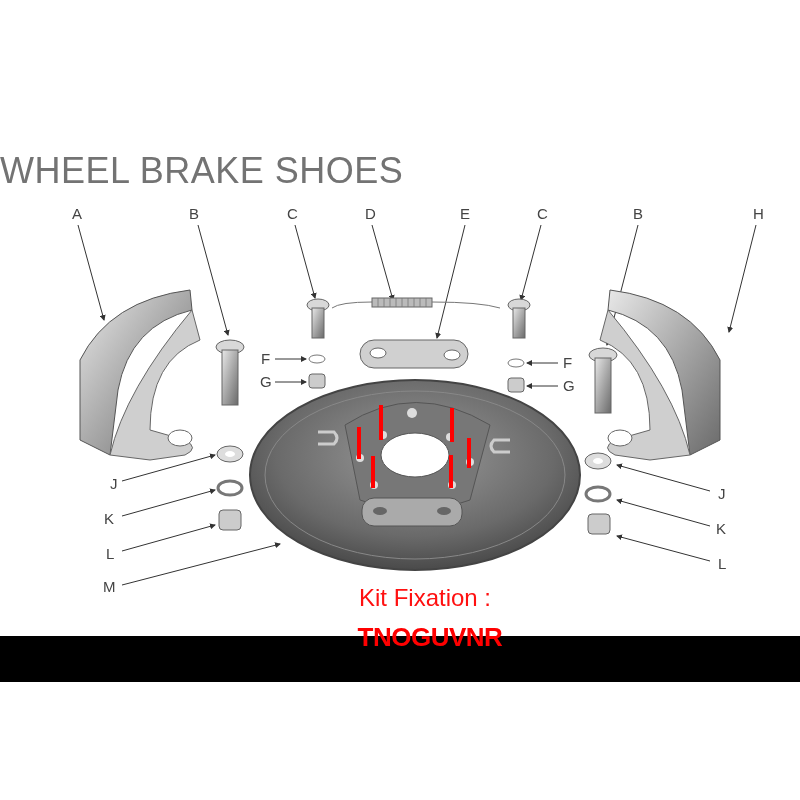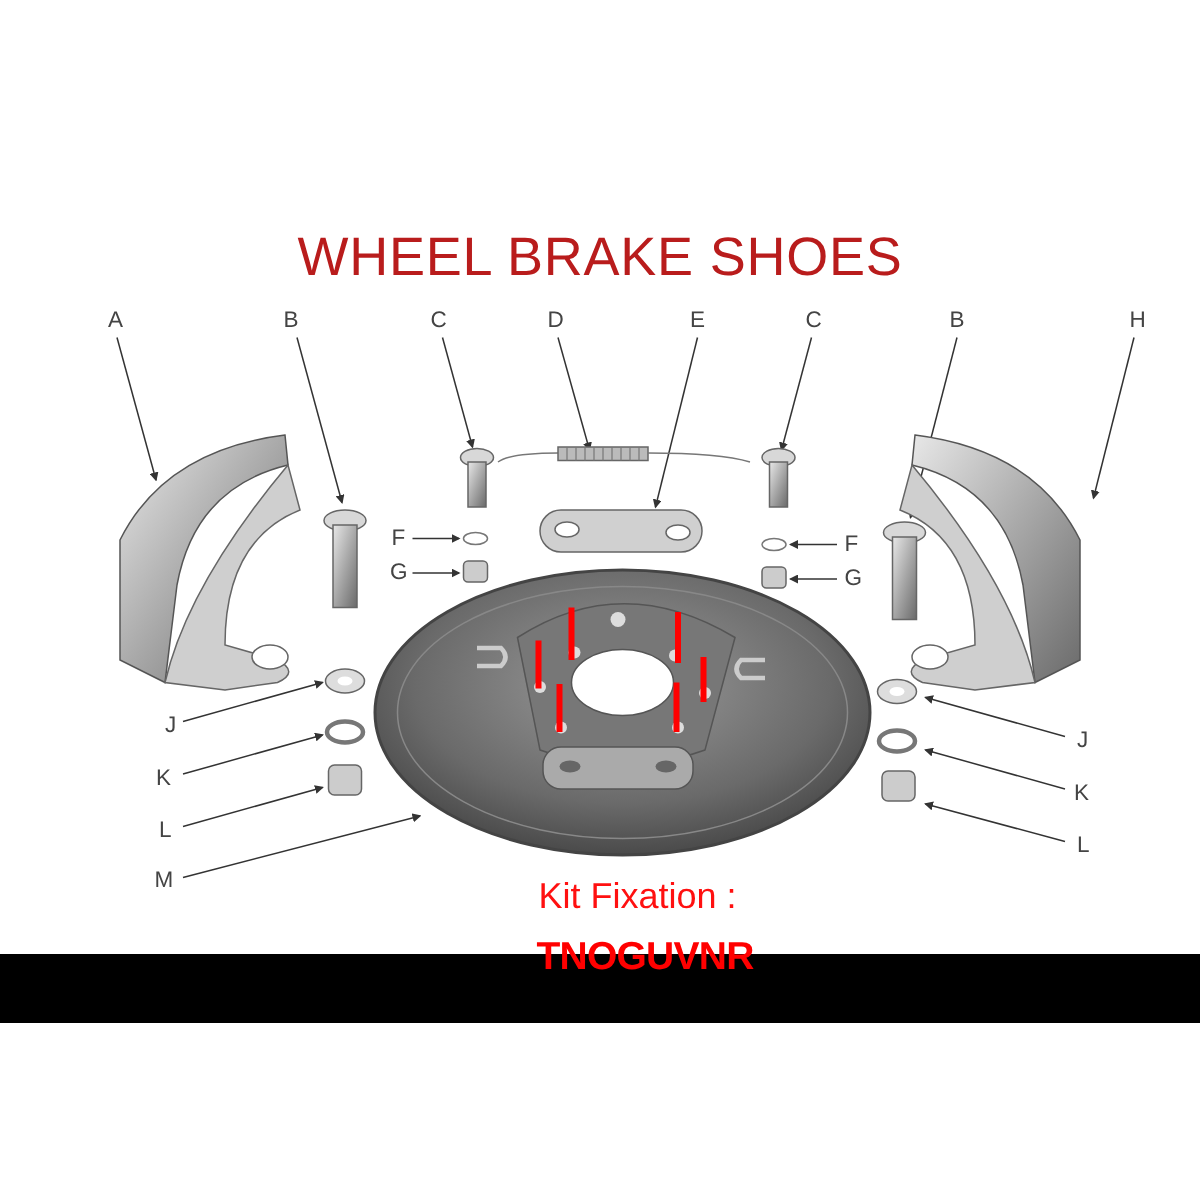--- a/index.html
+++ b/index.html
@@ -1,17 +1,17 @@
 <!DOCTYPE html>
 <html><head>
 <meta charset="utf-8">
 <style>
   html,body{margin:0;padding:0;background:#fff;}
   body{width:800px;height:800px;position:relative;overflow:hidden;font-family:"Liberation Sans",sans-serif;}
-  .title{position:absolute;left:0;width:800px;top:150px;text-align:center;font-size:36px;color:#b91c1c;letter-spacing:0.5px;}
+  .title{position:absolute;left:0;width:800px;top:150px;text-align:left;font-size:36px;color:#737373;letter-spacing:0.5px;}
   .lbl{position:absolute;font-size:15px;color:#444;}
   svg.diagram{position:absolute;left:0;top:0;}
   .band{position:absolute;left:0;top:636px;width:800px;height:46px;background:#000;}
   .kit-label{position:absolute;left:0;width:850px;top:584px;text-align:center;color:#ff1010;font-size:24px;}
   .kit-code{position:absolute;left:0;width:860px;top:622px;text-align:center;color:#ff0000;font-size:26px;font-weight:bold;letter-spacing:-0.5px;}
 </style>
 </head>
 <body>
 
 <div class="title">WHEEL BRAKE SHOES</div>

